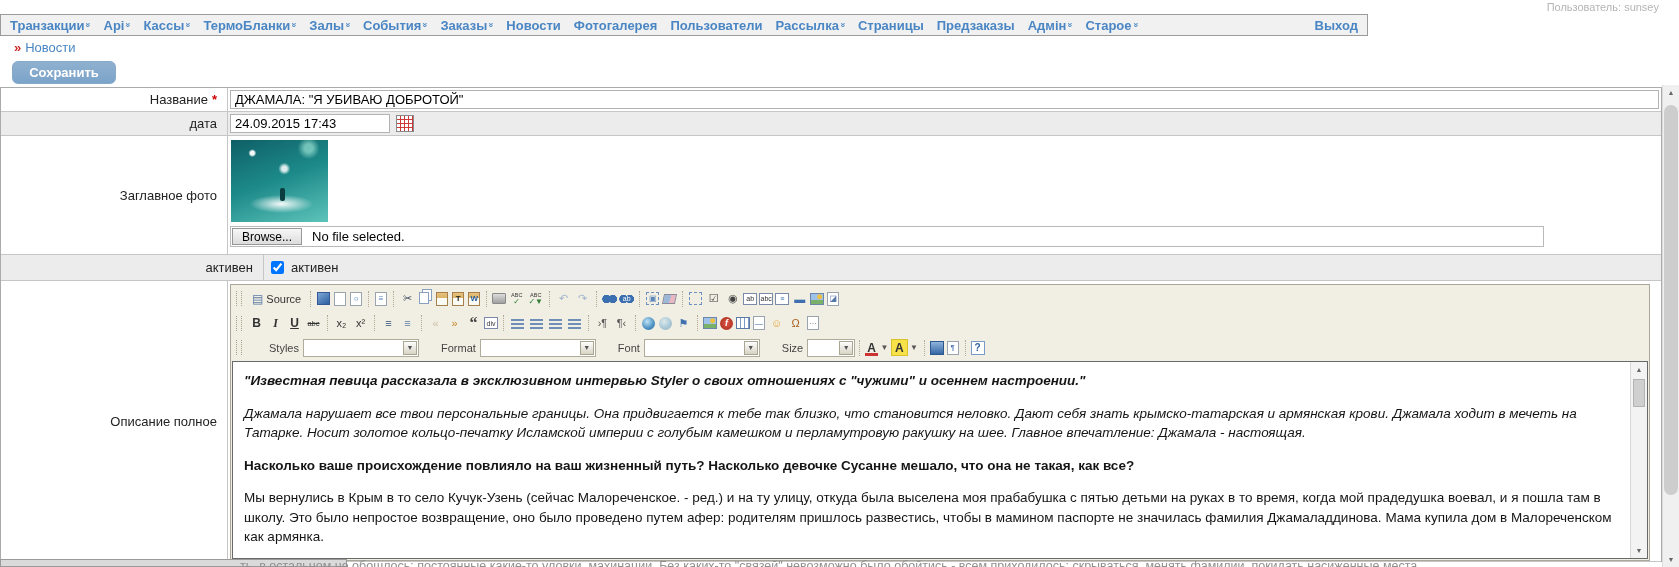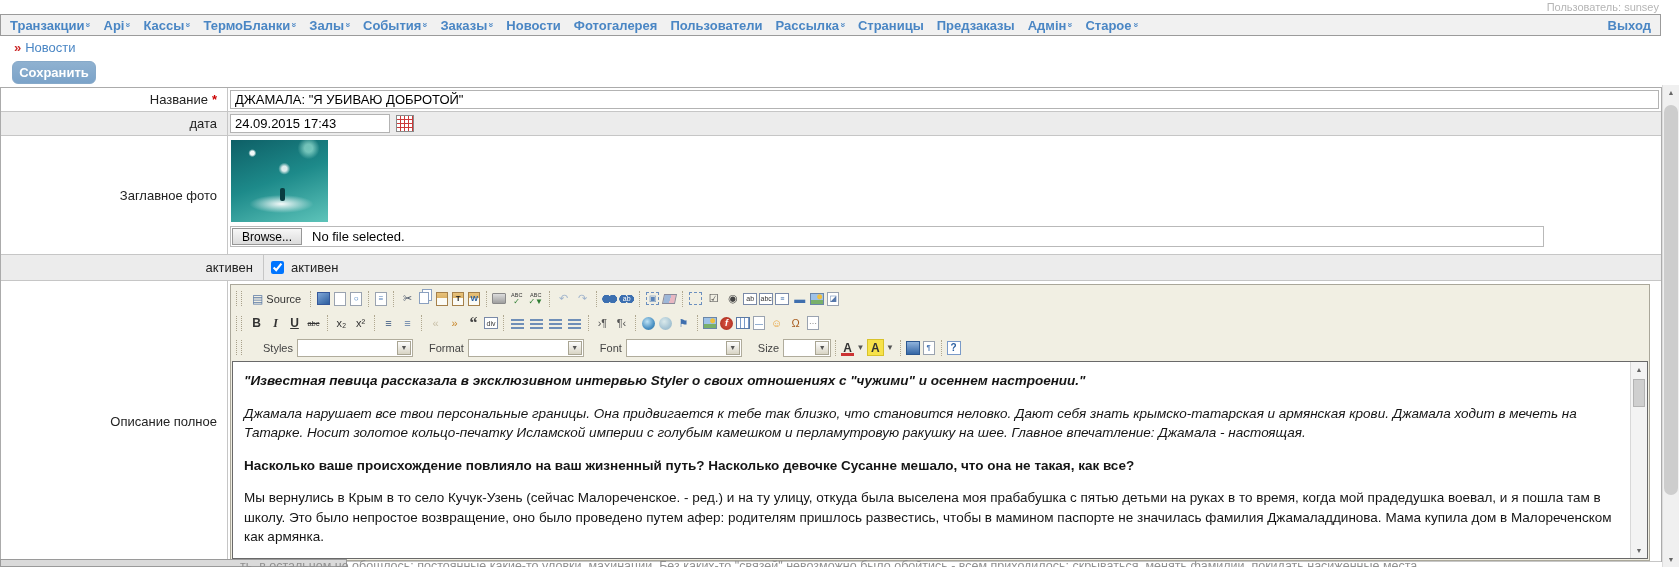--- a/index.html
+++ b/index.html
@@ -2,33 +2,33 @@
 <html><head>
 <meta charset="utf-8">
 <style>
   html,body{margin:0;padding:0;}
   body{width:1679px;height:567px;position:relative;overflow:hidden;background:#fff;
        font-family:"Liberation Sans",sans-serif;}
   
   .userbar{position:absolute;top:0;left:0;right:20px;height:14px;text-align:right;
            font-size:11px;color:#b5b5b5;padding-top:1px;}
   
-  .navbar{position:absolute;top:14px;left:0;width:1661px;height:22px;background:#f1f1f1;
+  .navbar{position:absolute;top:14px;left:0;width:1368px;height:22px;background:#f1f1f1;
           border:1px solid #9b9b9b;box-sizing:border-box;display:flex;align-items:center;
           padding:0 9px;gap:16px;}
   .nav-link{color:#4a86c4;font-weight:bold;font-size:13px;text-decoration:none;
             display:inline-flex;align-items:center;white-space:nowrap;}
   .caret{font-size:9px;display:inline-block;transform:rotate(90deg);margin-left:1px;}
   .logout{margin-left:auto;}
   
   .breadcrumb{position:absolute;top:40px;left:14px;font-size:13px;}
   .bc-arrow{color:#cc2a2a;font-weight:bold;margin-right:4px;}
   .bc-link{color:#4a86c4;text-decoration:none;}
   
-  .save-btn{position:absolute;top:61px;left:12px;width:84px;height:23px;
+  .save-btn{position:absolute;top:61px;left:12px;width:104px;height:23px;
             background:linear-gradient(#8fb1d0,#7ba3c9);border:1px solid #86a9c9;border-radius:6px;
             color:#fff;font-weight:bold;font-size:13px;font-family:"Liberation Sans",sans-serif;cursor:pointer;}
   
   .form-table{position:absolute;top:87px;left:0;width:1662px;box-sizing:border-box;
               border:1px solid #ababab;border-bottom:none;}
   .frow{display:flex;border-bottom:1px solid #c6c6c6;background:#fff;}
   .frow.alt{background:#ececec;}
   .flabel{width:227px;box-sizing:border-box;flex:none;text-align:right;padding-right:10px;
           font-size:13px;color:#222;border-right:1px solid #c6c6c6;
           display:flex;align-items:center;justify-content:flex-end;gap:4px;}
@@ -106,21 +106,21 @@
   .cHelp{width:14px;height:14px;margin:1px;font-size:10px;font-weight:bold;background:#fff;border:1px solid #7a9ac8;}
   .cA{width:auto;padding:0 2px;font-weight:bold;font-size:12px;color:#333;box-shadow:inset 0 -3px 0 #cc3333;}
   .cAbg{width:auto;padding:0 3px;font-weight:bold;font-size:12px;color:#333;background:#f7e24a;border:1px solid #d8c22a;}
   .cArrowS{width:9px;font-size:8px;color:#555;}
   .bold{font-weight:bold;font-size:12px;color:#333;}
   .it{font-style:italic;font-family:"Liberation Serif",serif;font-weight:bold;font-size:12px;color:#333;}
   .und{font-weight:bold;text-decoration:underline;font-size:12px;color:#333;}
   .strike{font-size:7.5px;text-decoration:line-through;color:#333;}
   .quote{font-family:"Liberation Serif",serif;font-weight:bold;font-size:16px;color:#444;}
   .ddwrap{display:inline-flex;align-items:center;}
-  .ddlabel{font-size:11px;color:#444;margin:0 4px 0 16px;}
+  .ddlabel{font-size:11px;color:#444;margin:0 4px 0 22px;}
   .ddbox{height:18px;background:#fff;border:1px solid #b0ac9c;display:inline-flex;align-items:center;
          justify-content:flex-end;box-sizing:border-box;cursor:pointer;}
   .ddarrow{width:14px;height:14px;margin:1px;background:linear-gradient(#fdfdfd,#d8d4c4);
            border:1px solid #a9a593;font-size:7px;color:#555;display:inline-flex;
            align-items:center;justify-content:center;box-sizing:border-box;}
   .collapse-btn{position:absolute;right:4px;top:82px;width:12px;height:12px;font-size:7px;color:#555;
         background:linear-gradient(#fdfdfd,#d8d4c4);border:1px solid #a9a593;
         display:flex;align-items:center;justify-content:center;cursor:pointer;}
   .edcontent{position:relative;height:196px;background:#fff;border:1px solid #696969;margin-top:1px;}
   .edtext{position:absolute;top:0;left:0;right:17px;bottom:0;padding:4px 16px 0 11px;overflow:hidden;}

